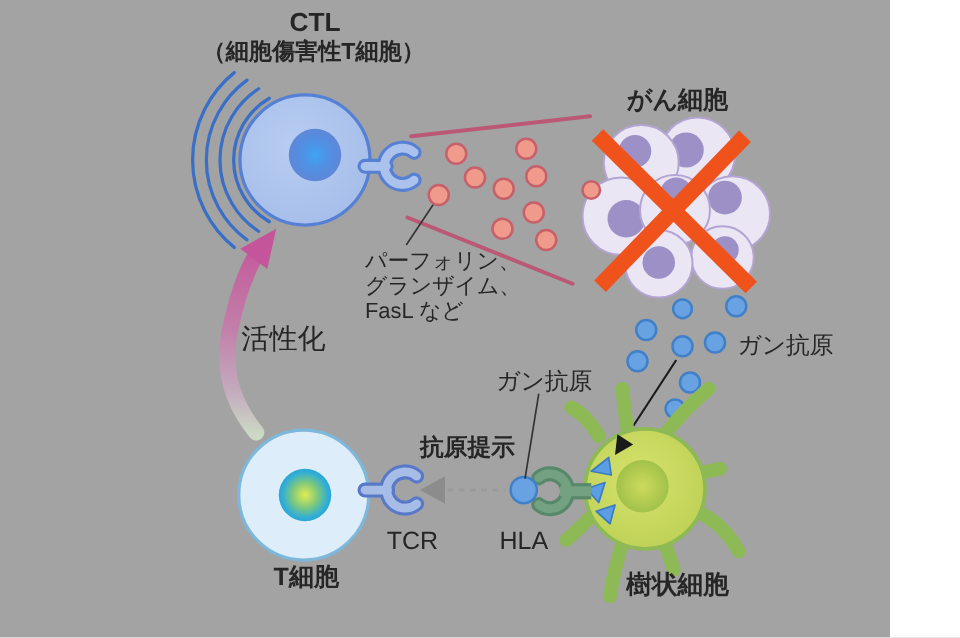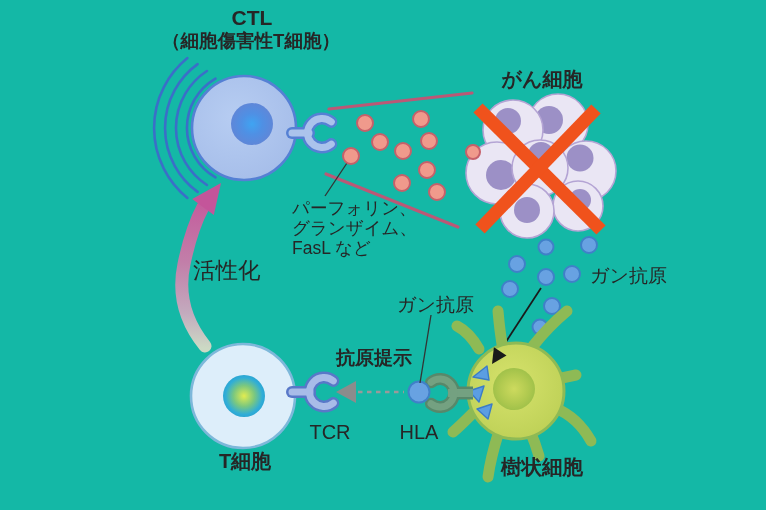--- a/index.html
+++ b/index.html
@@ -1,16 +1,16 @@
 <!DOCTYPE html>
 <html><head>
 <meta charset="utf-8">
 <style>
   html,body{margin:0;padding:0;background:#fff;}
-  .stage{width:766px;height:510px;position:relative;background:#14b8a6;overflow:hidden;
+  .stage{width:712px;height:510px;position:relative;background:#a3a3a3;overflow:hidden;
          font-family:"Liberation Sans",sans-serif;}
   svg{display:block;}
   text{font-family:"Liberation Sans",sans-serif;fill:#262626;}
   .bold{font-weight:700;}
 </style>
 </head>
 <body>
 
 <div class="stage">
 <svg width="768" height="510" viewBox="0 0 768 510">

